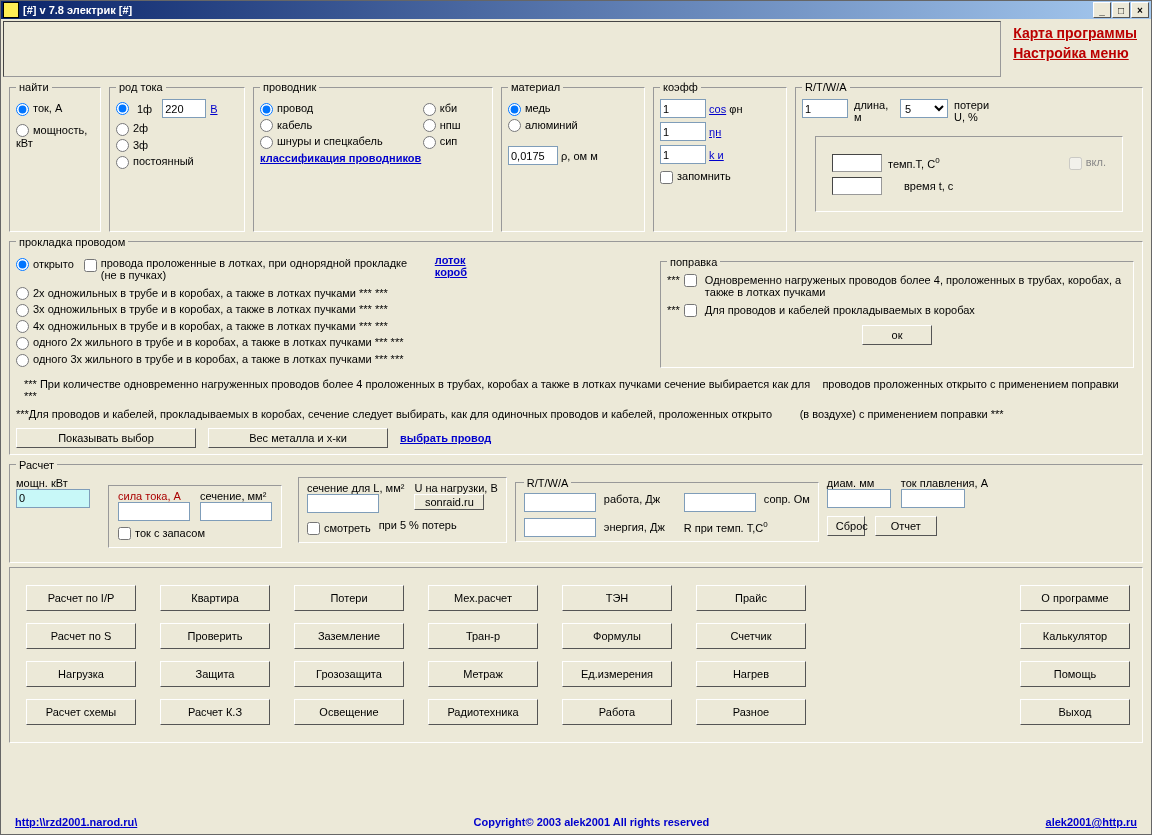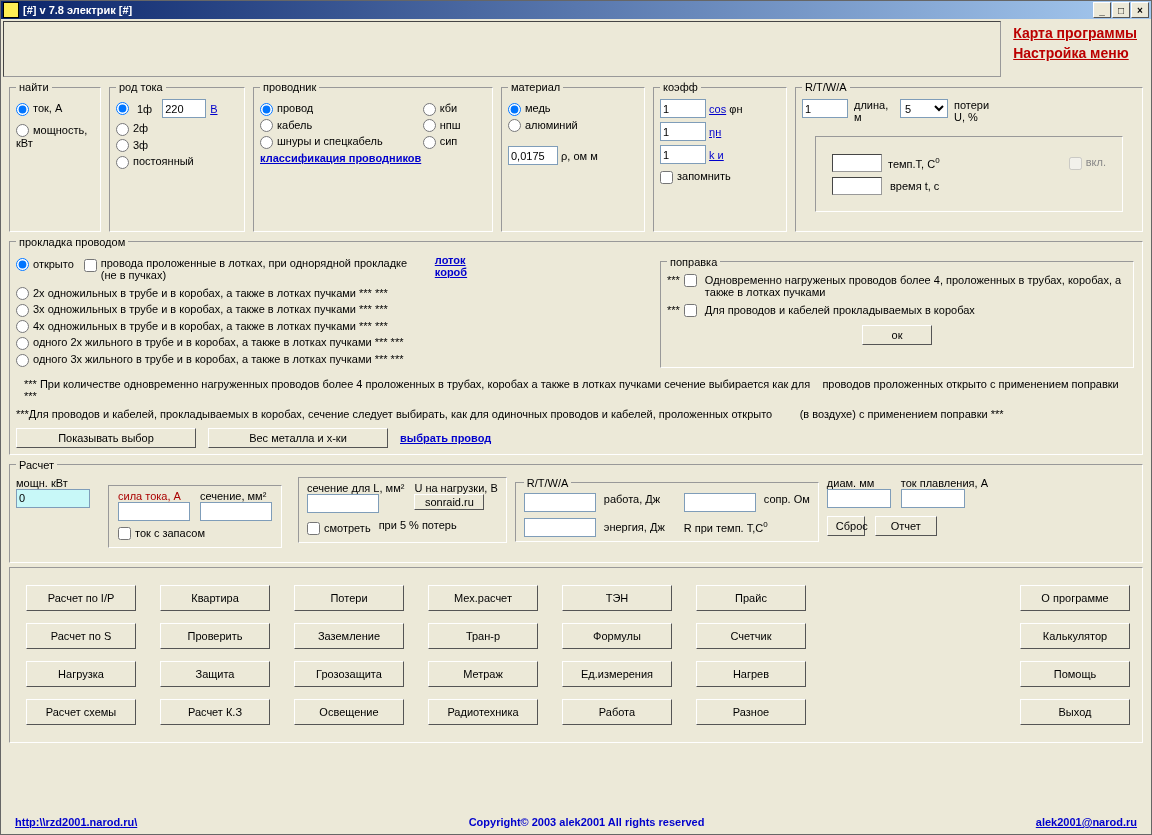--- a/index.html
+++ b/index.html
@@ -114,21 +114,21 @@
         <span style="width:40px;">длина, м</span>
         <select class="select" style="width:48px;"><option>5</option></select>
         <span style="width:46px;">потери U, %</span>
       </div>
       <fieldset style="margin:13px;padding:16px;">
         <div style="display:flex;gap:6px;align-items:center;margin-bottom:4px;">
           <span class="inset"></span>
           <span><span>темп.T, С</span><span class="sup">0</span></span>
           <label style="margin-left:auto;color:#888;"><input type="checkbox" disabled="" style=""><span>вкл.</span></label>
         </div>
-        <div style="display:flex;gap:8px;align-items:center;">
+        <div style="display:flex;gap:22px;align-items:center;">
           <span class="inset"></span>
           <span>время t, с</span>
         </div>
       </fieldset>
     </fieldset>
   </div>
 
   <div class="row">
     <fieldset style="flex:1;">
       <legend>прокладка проводом</legend>
@@ -263,15 +263,15 @@
         <button class="btn gridbtn">Калькулятор</button>
         <button class="btn gridbtn">Помощь</button>
         <button class="btn gridbtn">Выход</button>
       </div>
     </fieldset>
   </div>
 
   <div class="footer">
     <span>http:\\rzd2001.narod.ru\</span>
     <span style="text-decoration:none;">Copyright© 2003 alek2001 All rights reserved</span>
-    <span>alek2001@narod.ru</span>
+    <span>alek2001@http.ru</span>
   </div>
 </div>
 
 </body></html>

